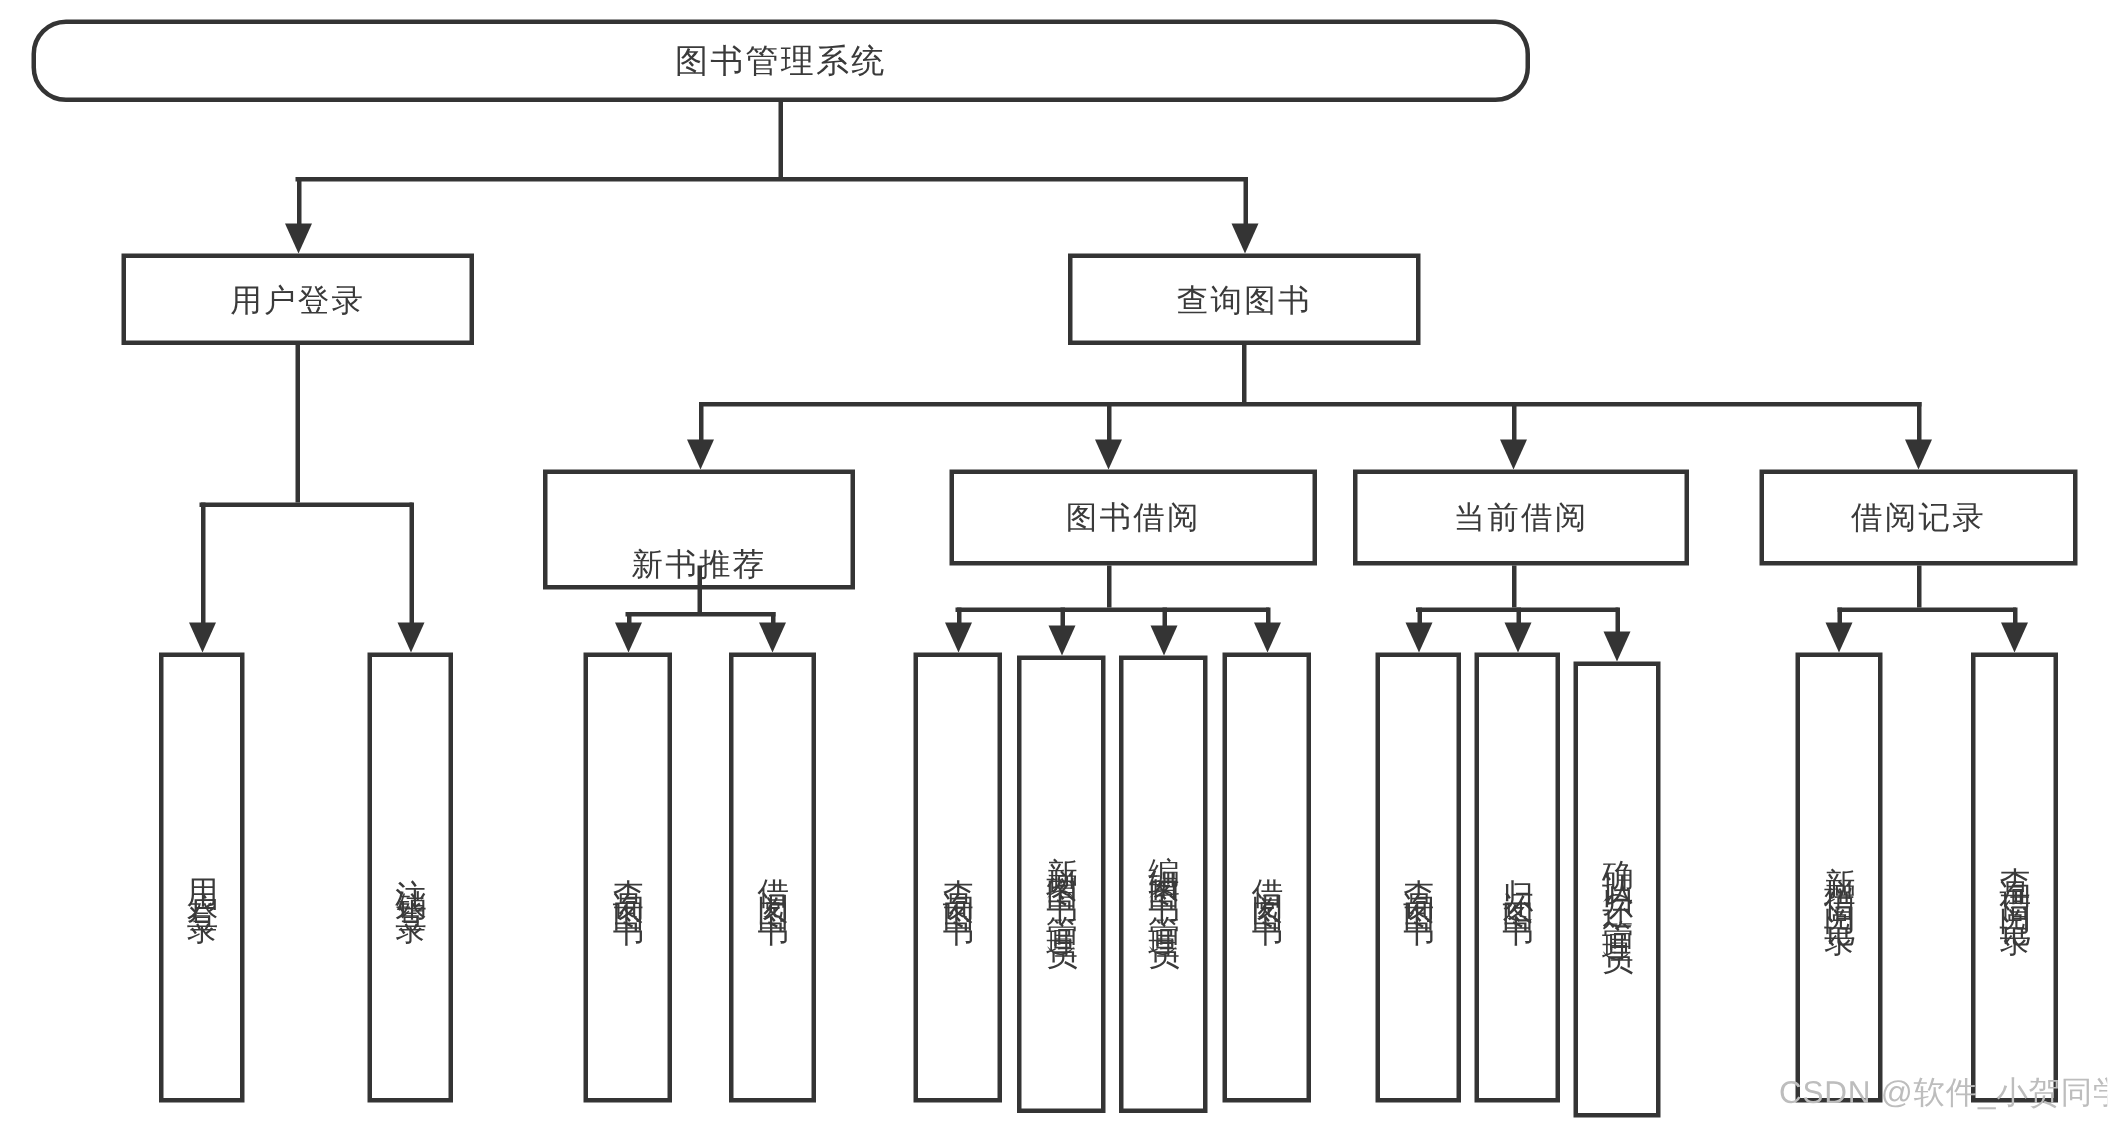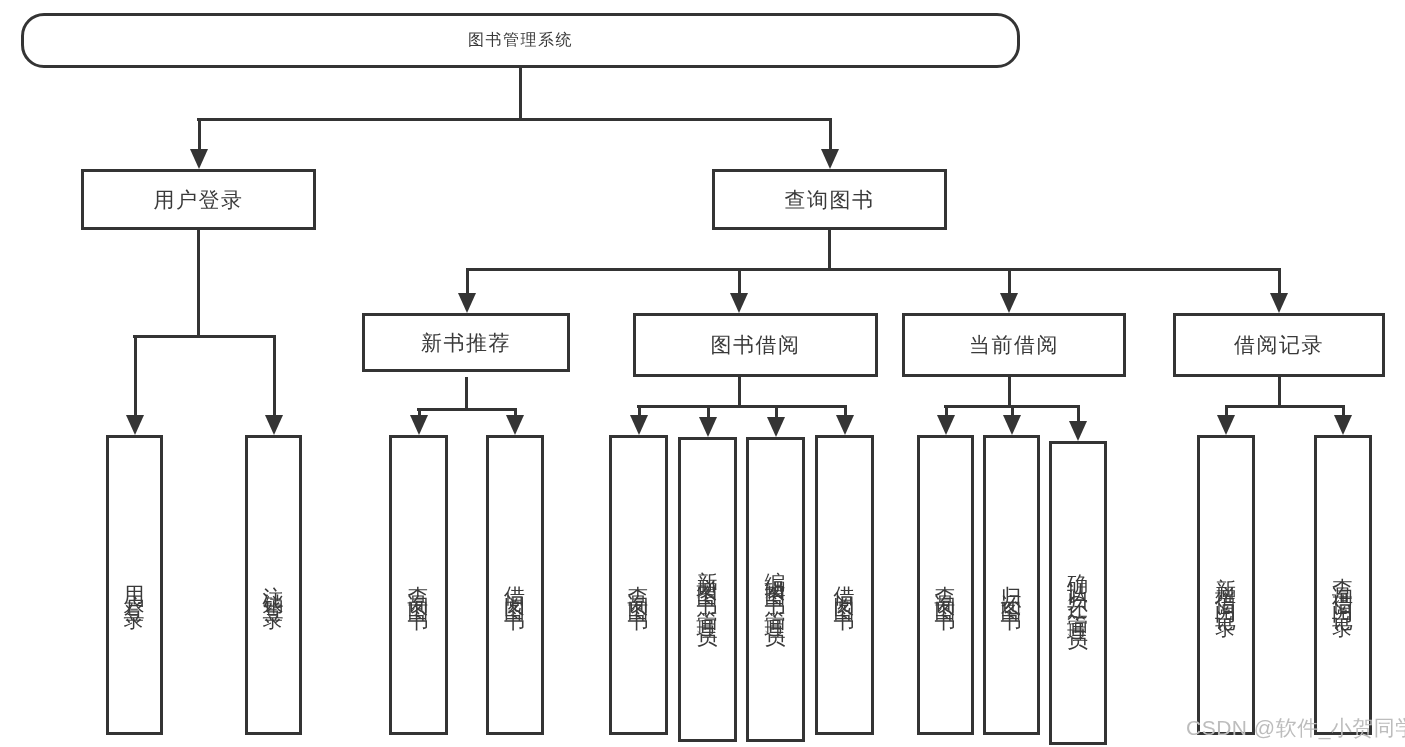--- a/index.html
+++ b/index.html
@@ -21,21 +21,21 @@
   .box {
     position: absolute;
     box-sizing: border-box;
     border: 3px solid var(--line);
     background: #fff;
     display: flex;
     align-items: center;
     justify-content: center;
   }
   .box.h span { letter-spacing: 1.5px; white-space: nowrap; }
-  .fs-root { font-size: 16px; border-radius: 23px; }
+  .fs-root { font-size: 22px; border-radius: 23px; }
   .fs-node { font-size: 21px; }
   .box.v span {
     writing-mode: vertical-rl;
     text-orientation: mixed;
     font-size: 21px;
     line-height: 1;
     letter-spacing: 8px;
   }
   .vline, .hline { position: absolute; background: var(--line); }
   .vline { width: 3px; }
@@ -93,21 +93,21 @@
   <div class="arrow" style="left:126px; top:335px; height:100px;"></div>
   <div class="arrow" style="left:265px; top:335px; height:100px;"></div>
 
   <div class="vline" style="left:828px; top:230px; height:38px;"></div>
   <div class="hline" style="left:466px; top:268px; width:815px;"></div>
   <div class="arrow" style="left:458px; top:268px; height:45px;"></div>
   <div class="arrow" style="left:730px; top:268px; height:45px;"></div>
   <div class="arrow" style="left:1000px; top:268px; height:45px;"></div>
   <div class="arrow" style="left:1270px; top:268px; height:45px;"></div>
 
-  <div class="box h fs-node" style="left:362px; top:313px; width:208px; height:59px;">
+  <div class="box h fs-node" style="left:362px; top:313px; width:208px; height:80px;align-items:flex-end;">
     <span>新书推荐</span>
   </div>
   <div class="box h fs-node" style="left:633px; top:313px; width:245px; height:64px;">
     <span>图书借阅</span>
   </div>
   <div class="box h fs-node" style="left:902px; top:313px; width:224px; height:64px;">
     <span>当前借阅</span>
   </div>
   <div class="box h fs-node" style="left:1173px; top:313px; width:212px; height:64px;">
     <span>借阅记录</span>

